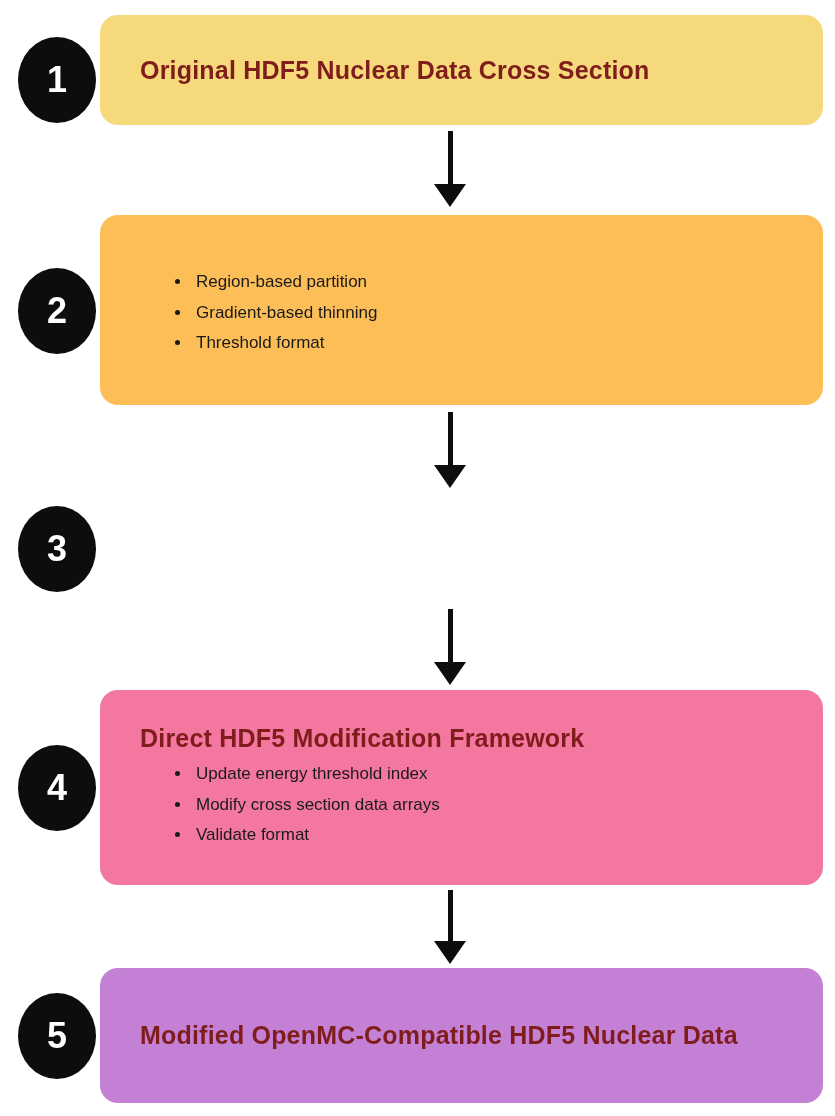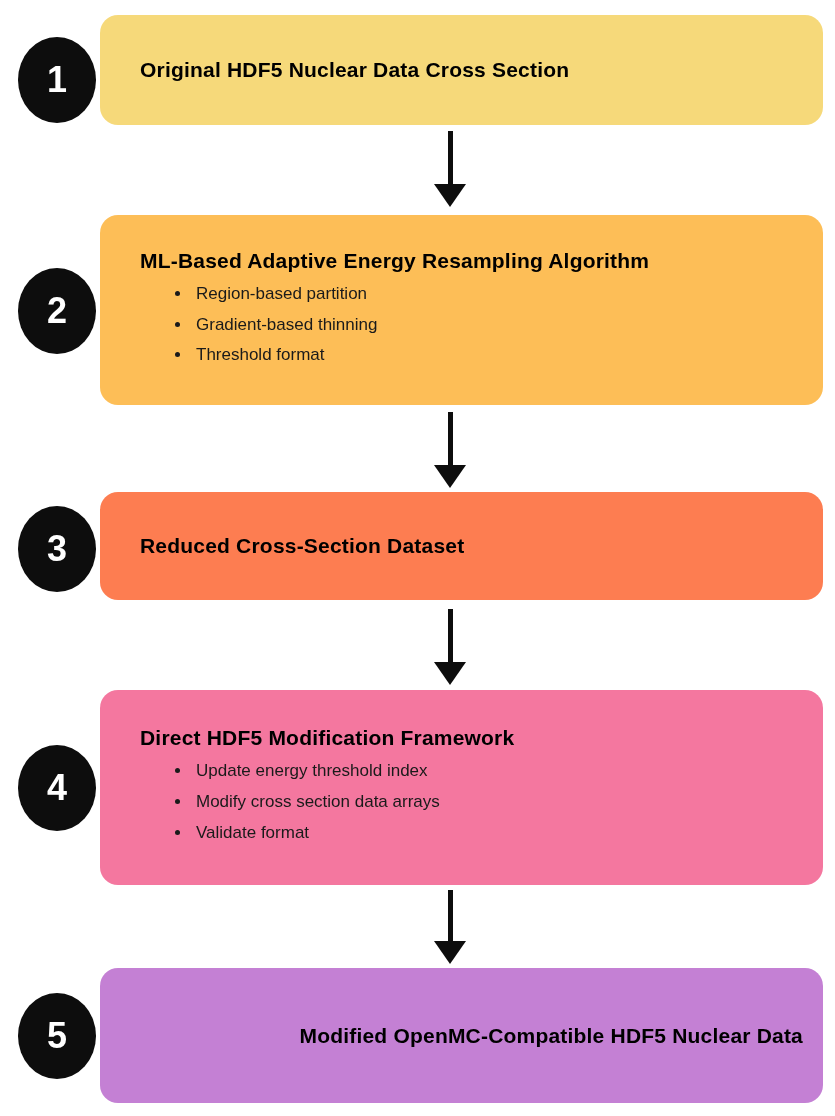--- a/index.html
+++ b/index.html
@@ -49,22 +49,22 @@
     flex-direction: column;
     justify-content: center;
   }
   .box-1 { top: 15px;  height: 110px; }
   .box-2 { top: 215px; height: 190px; }
   .box-3 { top: 492px; height: 108px; }
   .box-4 { top: 690px; height: 195px; }
   .box-5 { top: 968px; height: 135px; }
 
   .title {
-    color: #000000;
-    font-size: 21px;
+    color: #7f1d1d;
+    font-size: 25px;
     font-weight: 700;
     letter-spacing: 0.2px;
   }
   .bullets {
     margin: 6px 0 0 0;
     padding-left: 52px;
     color: #1a1a1a;
     font-size: 17px;
     line-height: 1.82;
   }
@@ -110,38 +110,34 @@
 
   <div class="arrow arrow-1">
     <div class="arrow-line"></div>
     <div class="arrow-head"></div>
   </div>
 
   <div class="badge badge-2">
     <span>2</span>
   </div>
   <div class="box box-2" style="background-color: rgb(253, 190, 87);">
-    <div class="title">ML-Based Adaptive Energy Resampling Algorithm</div>
     <ul class="bullets">
       <li>Region-based partition</li>
       <li>Gradient-based thinning</li>
       <li>Threshold format</li>
     </ul>
   </div>
 
   <div class="arrow arrow-2">
     <div class="arrow-line"></div>
     <div class="arrow-head"></div>
   </div>
 
   <div class="badge badge-3">
     <span>3</span>
-  </div>
-  <div class="box box-3" style="background-color: rgb(253, 125, 81);">
-    <div class="title">Reduced Cross-Section Dataset</div>
   </div>
 
   <div class="arrow arrow-3">
     <div class="arrow-line"></div>
     <div class="arrow-head"></div>
   </div>
 
   <div class="badge badge-4">
     <span>4</span>
   </div>
@@ -155,17 +151,17 @@
   </div>
 
   <div class="arrow arrow-4">
     <div class="arrow-line"></div>
     <div class="arrow-head"></div>
   </div>
 
   <div class="badge badge-5">
     <span>5</span>
   </div>
-  <div class="box box-5" style="background-color: rgb(196, 128, 212); align-items: flex-end;">
+  <div class="box box-5" style="background-color: rgb(196, 128, 212);">
     <div class="title">Modified OpenMC-Compatible HDF5 Nuclear Data</div>
   </div>
 
 </div>
 
 </body></html>

